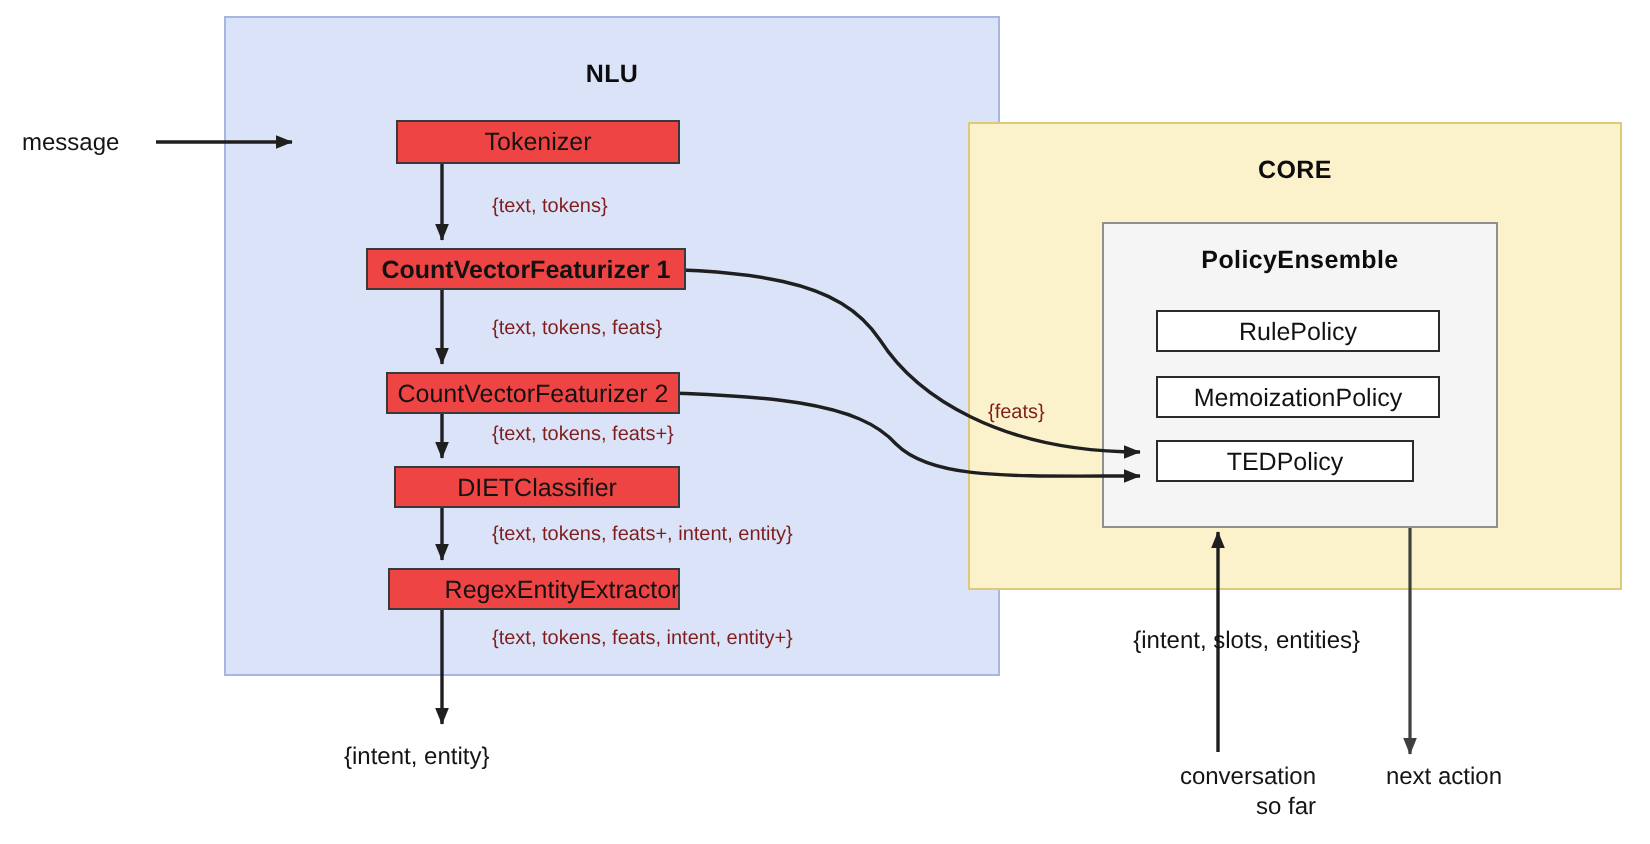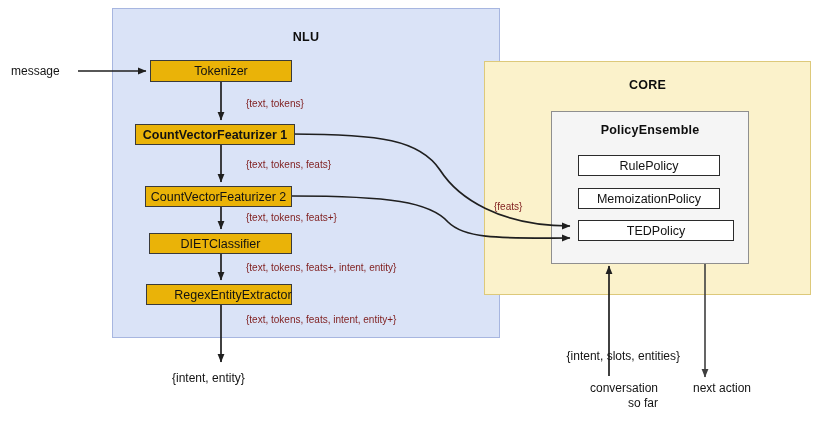--- a/index.html
+++ b/index.html
@@ -57,28 +57,29 @@
     color: #0d0d0d;
     letter-spacing: 0.2px;
   }
   #nlu-title { top: 21px; }
   #core-title { top: 16px; }
   #pe-title { top: 11px; }
 
   .node {
     position: absolute;
     box-sizing: border-box;
-    background: #eab308;
+    background: #ef4444;
     border: 1.6px solid #3a3a3a;
     display: flex;
     align-items: center;
     justify-content: center;
     font-size: 12.5px;
     color: #121212;
     white-space: nowrap;
+    margin-left: 48px;
   }
   .policy-node {
     position: absolute;
     box-sizing: border-box;
     background: #ffffff;
     border: 1.6px solid #2b2b2b;
     display: flex;
     align-items: center;
     justify-content: center;
     font-size: 12.5px;
@@ -192,27 +193,27 @@
   <div class="plain-label" style="left:11px; top:64px;">message</div>
 
   <div class="plain-label" style="left:172px; top:371px;">{intent, entity}</div>
 
   <div class="policy-node" style="left:578px; top:155px; width:142px; height:21px;">
     <span>RulePolicy</span>
   </div>
   <div class="policy-node" style="left:578px; top:188px; width:142px; height:21px;">
     <span>MemoizationPolicy</span>
   </div>
-  <div class="policy-node" style="left:578px; top:220px; width:156px; height:21px;">
+  <div class="policy-node" style="left:578px; top:220px; width:129px; height:21px;">
     <span>TEDPolicy</span>
   </div>
 
   <div class="edge-label" style="left:494px; top:200px;">{feats}</div>
 
-  <div class="plain-label" style="left:540px; top:313px; width:140px;margin-top:36px;">
+  <div class="plain-label" style="left:540px; top:313px; width:140px;">
     <span>{intent, slots, entities}</span>
   </div>
   <div class="plain-label" style="left:560px; top:381px; width:98px;">
     <span>conversation</span><br>
     <span>so far</span>
   </div>
   <div class="plain-label" style="left:659px; top:381px; width:92px;">
     <span>next action</span>
   </div>
 

